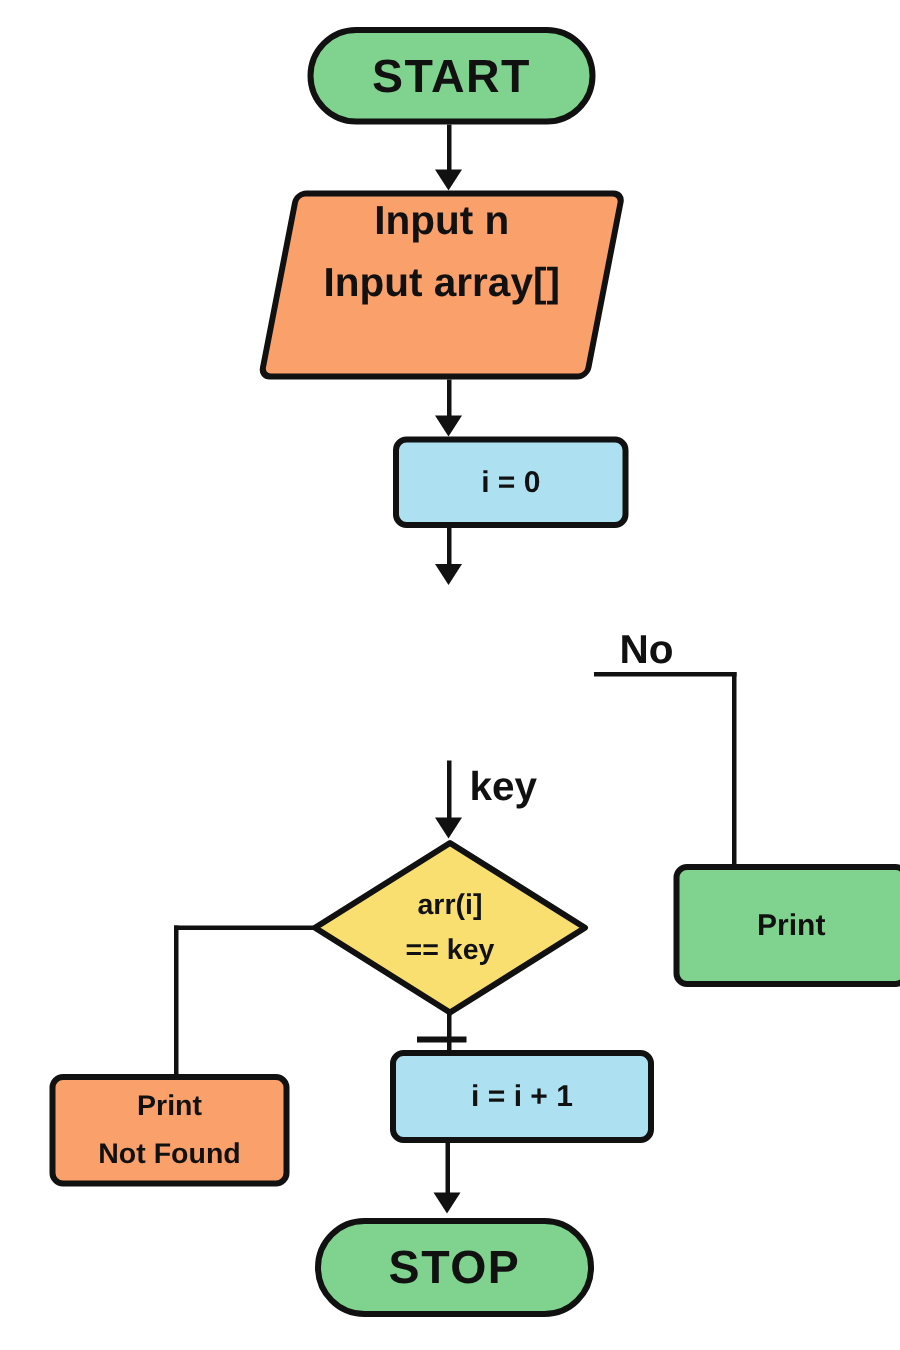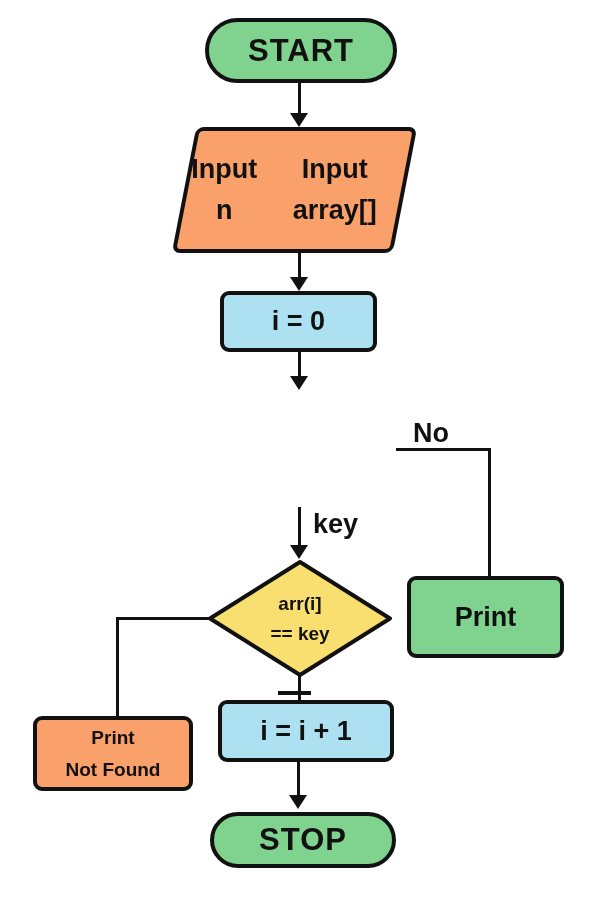--- a/index.html
+++ b/index.html
@@ -24,38 +24,38 @@
   .stadium{background:var(--green);border-radius:34px;font-size:31px;letter-spacing:1px;}
   .rect{border-radius:9px;}
   .blue{background:var(--blue);}
   .green{background:var(--green);}
   .orange{background:var(--orange);}
   .para-shape{
     position:absolute;box-sizing:border-box;border:4px solid var(--outline);
     background:var(--orange);border-radius:8px;transform:skewX(-11deg);
   }
   .para-text{
-    position:absolute;display:flex;flex-direction:row;align-items:center;
+    position:absolute;display:flex;flex-direction:column;align-items:center;
     justify-content:flex-start;text-align:center;font-size:27px;line-height:41px;
   }
   .diamond{position:absolute;}
   .diamond svg{display:block;}
   .diamond polygon{fill:var(--yellow);stroke:var(--outline);stroke-width:4;stroke-linejoin:round;}
   .diamond .dtext{
     position:absolute;inset:0;display:flex;flex-direction:column;align-items:center;
     justify-content:center;text-align:center;
   }
   .line{position:absolute;background:var(--outline);}
   .arrow-down{
     position:absolute;width:0;height:0;
     border-left:9px solid transparent;border-right:9px solid transparent;
     border-top:14px solid var(--outline);
   }
   .edge-label{position:absolute;font-size:27px;}
-  .fs27{font-size:27px;}
+  .fs27{font-size:20px;margin-left:42px;}
   .fs26{font-size:19px;line-height:30px;}
 </style>
 </head>
 <body>
 
 <div class="canvas">
 
   <div class="line" style="left:298px;top:83px;width:3px;height:32px;"></div>
   <div class="arrow-down" style="left:290px;top:113px;"></div>
 
@@ -113,17 +113,17 @@
 
   <div class="node rect orange fs26" style="left:33px;top:716px;width:160px;height:75px;line-height:32px;">
     <span>Print</span>
     <span>Not Found</span>
   </div>
 
   <div class="node rect blue fs27" style="left:218px;top:700px;width:176px;height:62px;">
     <span>i = i + 1</span>
   </div>
 
-  <div class="node stadium" style="left:210px;top:812px;width:186px;height:56px;">
+  <div class="node stadium" style="left:210px;top:812px;width:186px;height:66px;">
     <span>STOP</span>
   </div>
 
 </div>
 
 </body></html>

